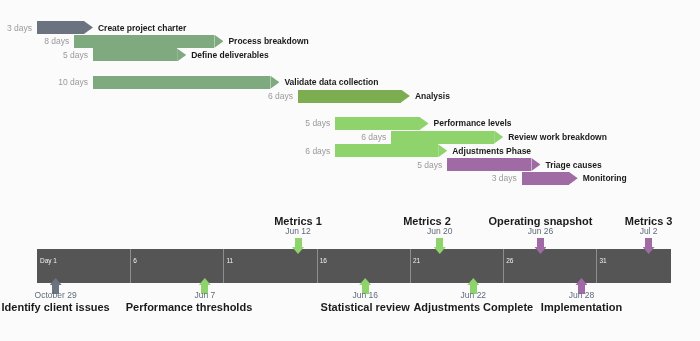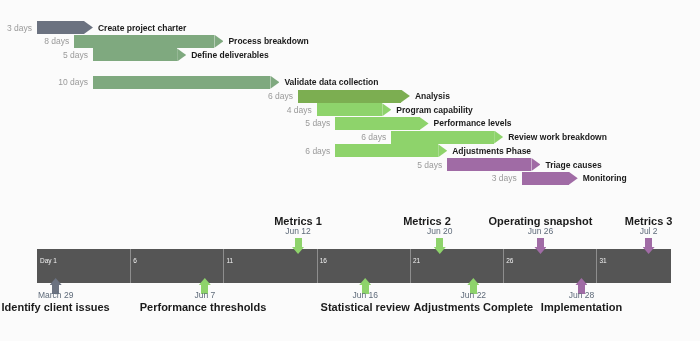--- a/index.html
+++ b/index.html
@@ -119,28 +119,20 @@
       </div>
       <div class="task-label">Validate data collection</div>
     </div>
     <div class="task-row" style="left: 298.059px; width: 111.882px; top: 89.5px;">
       <div class="task-duration">6 days</div>
       <div class="task-bar" style="--c: #7cae51;">
         <div class="body"></div>
         <div class="tip"></div>
       </div>
       <div class="task-label">Analysis</div>
-    </div>
-    <div class="task-row" style="left: 316.706px; width: 74.5882px; top: 103.2px;">
-      <div class="task-duration">4 days</div>
-      <div class="task-bar" style="--c: #8ed36b;">
-        <div class="body"></div>
-        <div class="tip"></div>
-      </div>
-      <div class="task-label">Program capability</div>
     </div>
     <div class="task-row" style="left: 335.353px; width: 93.2353px; top: 116.9px;">
       <div class="task-duration">5 days</div>
       <div class="task-bar" style="--c: #8ed36b;">
         <div class="body"></div>
         <div class="tip"></div>
       </div>
       <div class="task-label">Performance levels</div>
     </div>
     <div class="task-row" style="left: 391.294px; width: 111.882px; top: 130.6px;">
@@ -212,26 +204,26 @@
       <div class="stem"></div>
       <div class="head"></div>
     </div>
     <div class="ms-title" style="left: 648.624px; top: 216px;">Metrics 3</div>
     <div class="ms-date" style="left: 648.624px; top: 227px; color: rgb(95, 107, 122);">Jul 2</div>
     <div class="ms up" style="--c: #6b7280; left: 52.1471px; width: 7px; height: 16px; top: 278px;">
       <div class="stem"></div>
       <div class="head"></div>
     </div>
     <div class="ms-title" style="left: 55.6471px; top: 302px;">Identify client issues</div>
-    <div class="ms-date" style="left: 55.6471px; top: 291px; color: rgb(95, 107, 122);">March 29</div>
+    <div class="ms-date" style="left: 55.6471px; top: 291px; color: rgb(95, 107, 122);">October 29</div>
     <div class="ms up" style="--c: #8ed36b; left: 201.324px; width: 7px; height: 16px; top: 278px;">
       <div class="stem"></div>
       <div class="head"></div>
     </div>
-    <div class="ms-title" style="left: 203px; top: 302px;">Performance thresholds</div>
+    <div class="ms-title" style="left: 189px; top: 302px;">Performance thresholds</div>
     <div class="ms-date" style="left: 204.824px; top: 291px; color: rgb(95, 107, 122);">Jun 7</div>
     <div class="ms up" style="--c: #8ed36b; left: 361.688px; width: 7px; height: 16px; top: 278px;">
       <div class="stem"></div>
       <div class="head"></div>
     </div>
     <div class="ms-title" style="left: 365.188px; top: 302px;">Statistical review</div>
     <div class="ms-date" style="left: 365.188px; top: 291px; color: rgb(95, 107, 122);">Jun 16</div>
     <div class="ms up" style="--c: #8ed36b; left: 469.841px; width: 7px; height: 16px; top: 278px;">
       <div class="stem"></div>
       <div class="head"></div>

